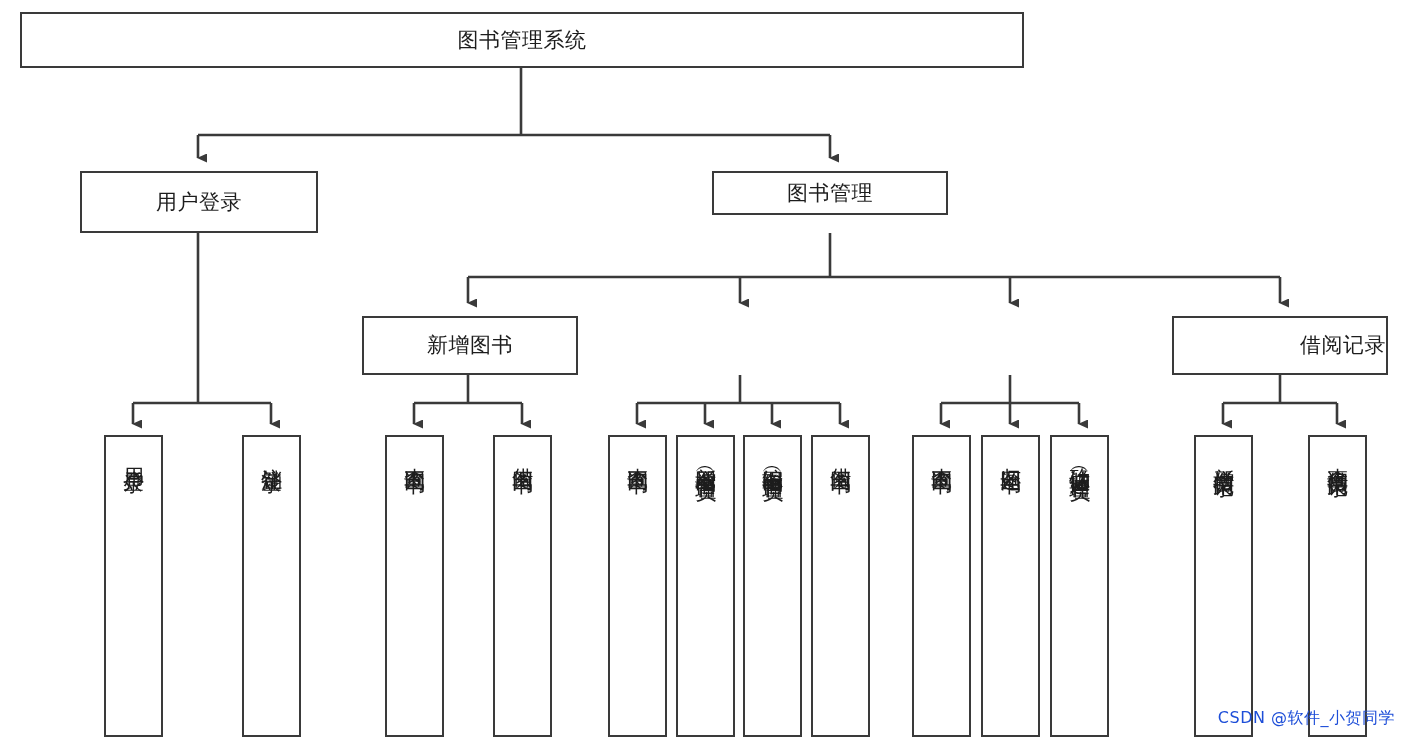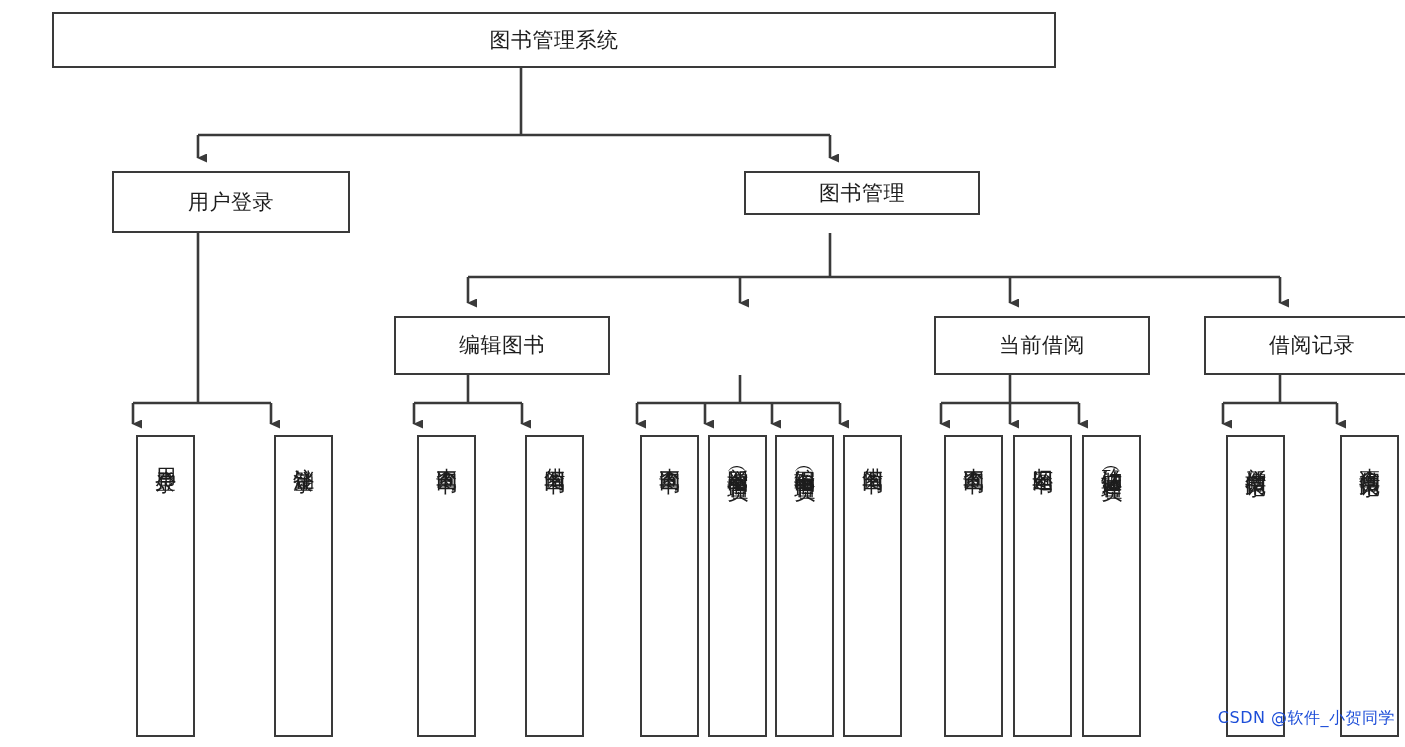--- a/index.html
+++ b/index.html
@@ -29,21 +29,20 @@
   }
   .node-box {
     position: absolute;
     box-sizing: border-box;
     background: #ffffff;
     border: 2px solid #3a3a3a;
     display: flex;
     align-items: center;
     justify-content: center;
     color: #262626;
-    margin-left: 32px;
   }
   .node-label {
     font-size: 21px;
     line-height: 1.15;
     letter-spacing: 0.5px;
     white-space: nowrap;
     color: #1d1d1d;
   }
   .node-box.vertical {
     align-items: flex-start;
@@ -131,26 +130,23 @@
   </div>
 
   <div class="node-box" style="left:80px; top:171px; width:238px; height:62px;">
     <span class="node-label">用户登录</span>
   </div>
   <div class="node-box" style="left:712px; top:171px; width:236px; height:44px;">
     <span class="node-label">图书管理</span>
   </div>
 
   <div class="node-box" style="left:362px; top:316px; width:216px; height:59px;">
-    <span class="node-label">编辑图书</span>
+    <span class="node-label">新增图书</span>
   </div>
-  <div class="node-box" style="left:902px; top:316px; width:216px; height:59px;">
-    <span class="node-label">当前借阅</span>
-  </div>
-  <div class="node-box" style="left:1172px; top:316px; width:216px; height:59px;">
+  <div class="node-box" style="left:1172px; top:316px; width:216px; height:59px;justify-content:flex-end;">
     <span class="node-label">借阅记录</span>
   </div>
 
   <div class="node-box vertical" style="left:104px; top:435px; width:59px; height:302px;">
     <span class="node-label">用户登录</span>
   </div>
   <div class="node-box vertical" style="left:242px; top:435px; width:59px; height:302px;">
     <span class="node-label">注销登录</span>
   </div>
 

